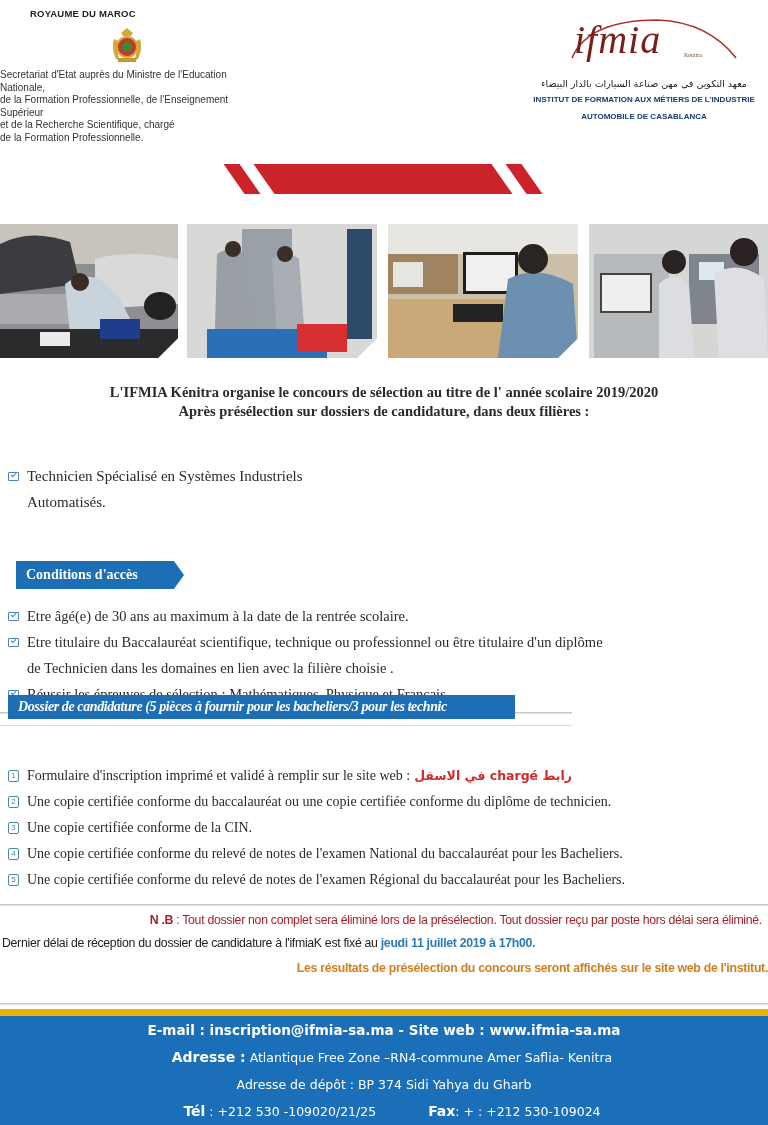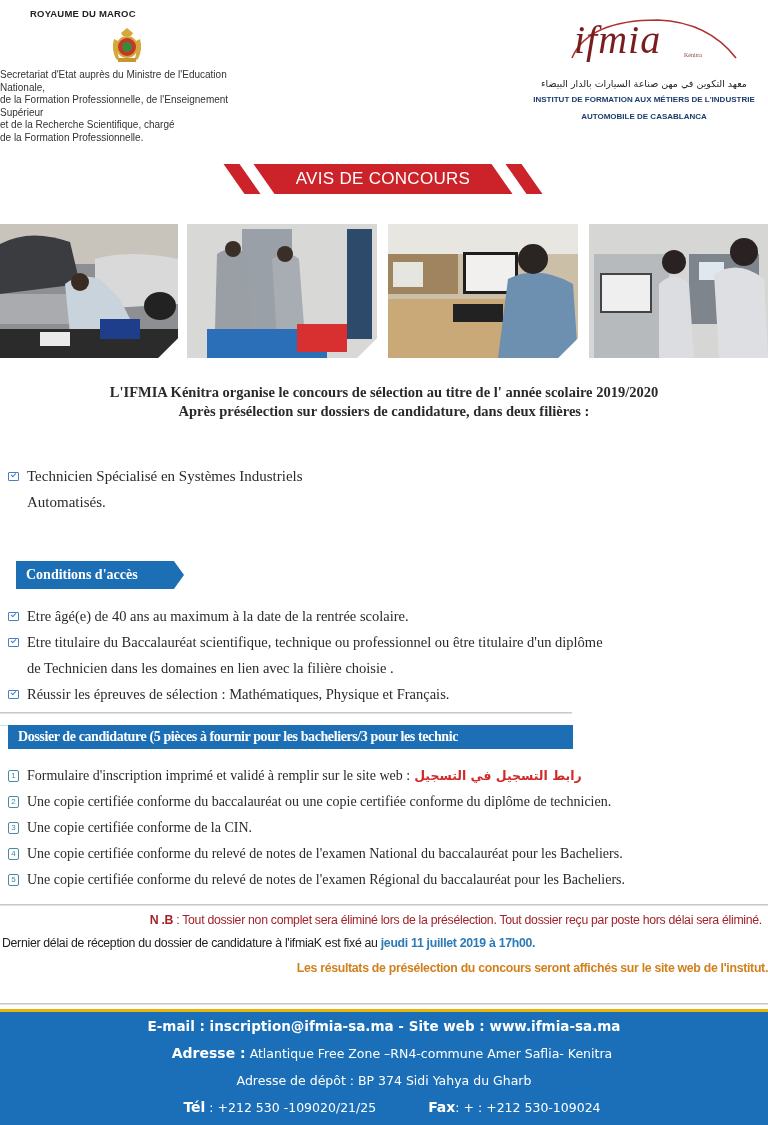--- a/index.html
+++ b/index.html
@@ -43,38 +43,38 @@
   .check-icon { display: inline-block; width: 11px; height: 9px; margin-top: 9px; margin-right: 8px; border: 1.5px solid #4a7fc0; border-radius: 1px; position: relative; flex-shrink: 0; }
   .check-icon::after { content: ""; position: absolute; left: 2px; top: 0px; width: 4px; height: 2px; border-left: 1.5px solid #4a7fc0; border-bottom: 1.5px solid #4a7fc0; transform: rotate(-45deg); }
   .num-icon { display: inline-block; width: 11px; height: 12px; margin-top: 7px; margin-right: 8px; border: 1px solid #4a8aa0; border-radius: 2px; font-family: "Liberation Sans", sans-serif; font-size: 8px; line-height: 10px; text-align: center; color: #4a8aa0; flex-shrink: 0; }
   .indent { padding-left: 19px; }
 
   
   .sec-cond { left: 16px; top: 561px; width: 168px; height: 28px; }
   .sec-cond .bar { position: absolute; left: 0; top: 0; width: 168px; height: 28px; background: #1c6fb5; clip-path: polygon(0 0, 94% 0, 100% 50%, 94% 100%, 0 100%); }
   .sec-cond .txt { position: absolute; left: 10px; top: 0; line-height: 28px; color: #fff; font-weight: bold; font-size: 14px; }
 
-  .sec-dos { left: 8px; top: 725px; width: 565px; height: 24px; background: #1c6fb5; overflow: hidden; white-space: nowrap; }
+  .sec-dos { left: 8px; top: 695px; width: 507px; height: 24px; background: #1c6fb5; overflow: hidden; white-space: nowrap; font-style: italic; }
   .sec-dos .txt { line-height: 24px; padding-left: 10px; color: #fff; font-weight: bold; font-size: 14px; letter-spacing: -0.4px; }
 
   .divider { height: 1px; background: #c8c8c8; box-shadow: 0 1px 1px #ddd; }
   .divider-blue { height: 1px; background: #bfe6f5; }
 
   .arabic-link { color: #d12a2a; font-family: "DejaVu Sans", sans-serif; font-weight: bold; font-size: 12.5px; direction: rtl; margin-left: 4px; }
 
   
   .notes { left: 0; top: 913px; width: 768px; font-family: "Liberation Sans", sans-serif; font-size: 12.3px; }
   .nb { text-align: right; padding-right: 6px; color: #a3232b; letter-spacing: -0.3px; }
   .nb b { font-weight: bold; text-align: right; }
   .deadline { margin-top: 9px; padding-left: 2px; color: #222; letter-spacing: -0.3px; }
   .deadline .hl { color: #2a7ab8; font-weight: bold; }
   .results { margin-top: 11px; text-align: right; color: #d1801e; font-weight: bold; letter-spacing: -0.3px; }
 
   
-  .footer { left: 0; top: 1009px; width: 768px; height: 116px; background: #1a6fb8; color: #fff; text-align: center; font-family: "DejaVu Sans", sans-serif; border-top: 3px solid #eab308; }
+  .footer { left: 0; top: 1009px; width: 768px; height: 116px; background: #1a6fb8; color: #fff; text-align: center; font-family: "DejaVu Sans", sans-serif; border-top: 7px solid #eab308; }
   .footer .line { font-size: 12.5px; line-height: 27px; }
   .footer .line1 { font-weight: bold; font-size: 13.5px; padding-top: 1px; }
   .footer .lbl { font-weight: bold; font-size: 14px; margin-left: 16px; }
   .footer .sm { font-size: 12.5px; }
 </style>
 </head>
 <body>
 
 <div class="abs hdr-left">
   <div class="kingdom">ROYAUME DU MAROC</div>
@@ -108,21 +108,20 @@
   <div class="inst-name">
     <div>INSTITUT DE FORMATION AUX MÉTIERS DE L'INDUSTRIE</div>
     <div>AUTOMOBILE DE CASABLANCA</div>
   </div>
 </div>
 
 <div class="abs banner">
   <div class="banner-stripe" style="left:6px;"></div>
   <div class="banner-main"></div>
   <div class="banner-stripe" style="left:288px;"></div>
-  <div class="banner-text">AVIS DE CONCOURS</div>
 </div>
 
 <div class="abs photo" style="left:0; width:178px;">
   <svg width="178" height="134" viewBox="0 0 178 134">
     <rect width="178" height="134" fill="#8d8f92"></rect>
     <rect x="0" y="0" width="178" height="40" fill="#c9c4bb"></rect>
     <path d="M0 20 Q30 4 70 18 L80 60 L0 70 Z" fill="#3a3c40"></path>
     <path d="M95 35 Q130 25 178 35 L178 80 L95 85 Z" fill="#d9d9d9"></path>
     <ellipse cx="160" cy="82" rx="16" ry="14" fill="#222"></ellipse>
     <rect x="0" y="70" width="110" height="30" fill="#a9abae"></rect>
@@ -192,21 +191,21 @@
   </div>
 </div>
 
 <div class="abs sec-cond">
   <div class="bar"></div>
   <div class="txt">Conditions d'accès</div>
 </div>
 <div class="abs list" style="top:603px; font-size:14.5px;">
   <div class="item">
     <span class="check-icon"></span>
-    <span>Etre âgé(e) de 40 ans au maximum à la date de la rentrée scolaire.</span>
+    <span>Etre âgé(e) de 30 ans au maximum à la date de la rentrée scolaire.</span>
   </div>
   <div class="item">
     <span class="check-icon"></span>
     <span>Etre titulaire du Baccalauréat scientifique, technique ou professionnel ou être titulaire d'un diplôme</span>
   </div>
   <div class="item indent">
     <span>de Technicien dans les domaines en lien avec la filière choisie .</span>
   </div>
   <div class="item">
     <span class="check-icon"></span>
@@ -217,21 +216,21 @@
 <div class="abs divider" style="left:0; top:712px; width:572px;"></div>
 <div class="abs divider-blue" style="left:0; top:725px; width:572px;"></div>
 
 <div class="abs sec-dos">
   <div class="txt">Dossier de candidature (5 pièces à fournir pour les bacheliers/3 pour les technic</div>
 </div>
 <div class="abs list" style="top:763px; font-size:14px;">
   <div class="item">
     <span class="num-icon">1</span>
     <span>Formulaire d'inscription imprimé et validé à remplir sur le site web : </span>
-    <a class="arabic-link">رابط التسجيل في التسجيل</a>
+    <a class="arabic-link">رابط chargé في الاسفل</a>
   </div>
   <div class="item">
     <span class="num-icon">2</span>
     <span>Une copie certifiée conforme du baccalauréat ou une copie certifiée conforme du diplôme de technicien.</span>
   </div>
   <div class="item">
     <span class="num-icon">3</span>
     <span>Une copie certifiée conforme de la CIN.</span>
   </div>
   <div class="item">

